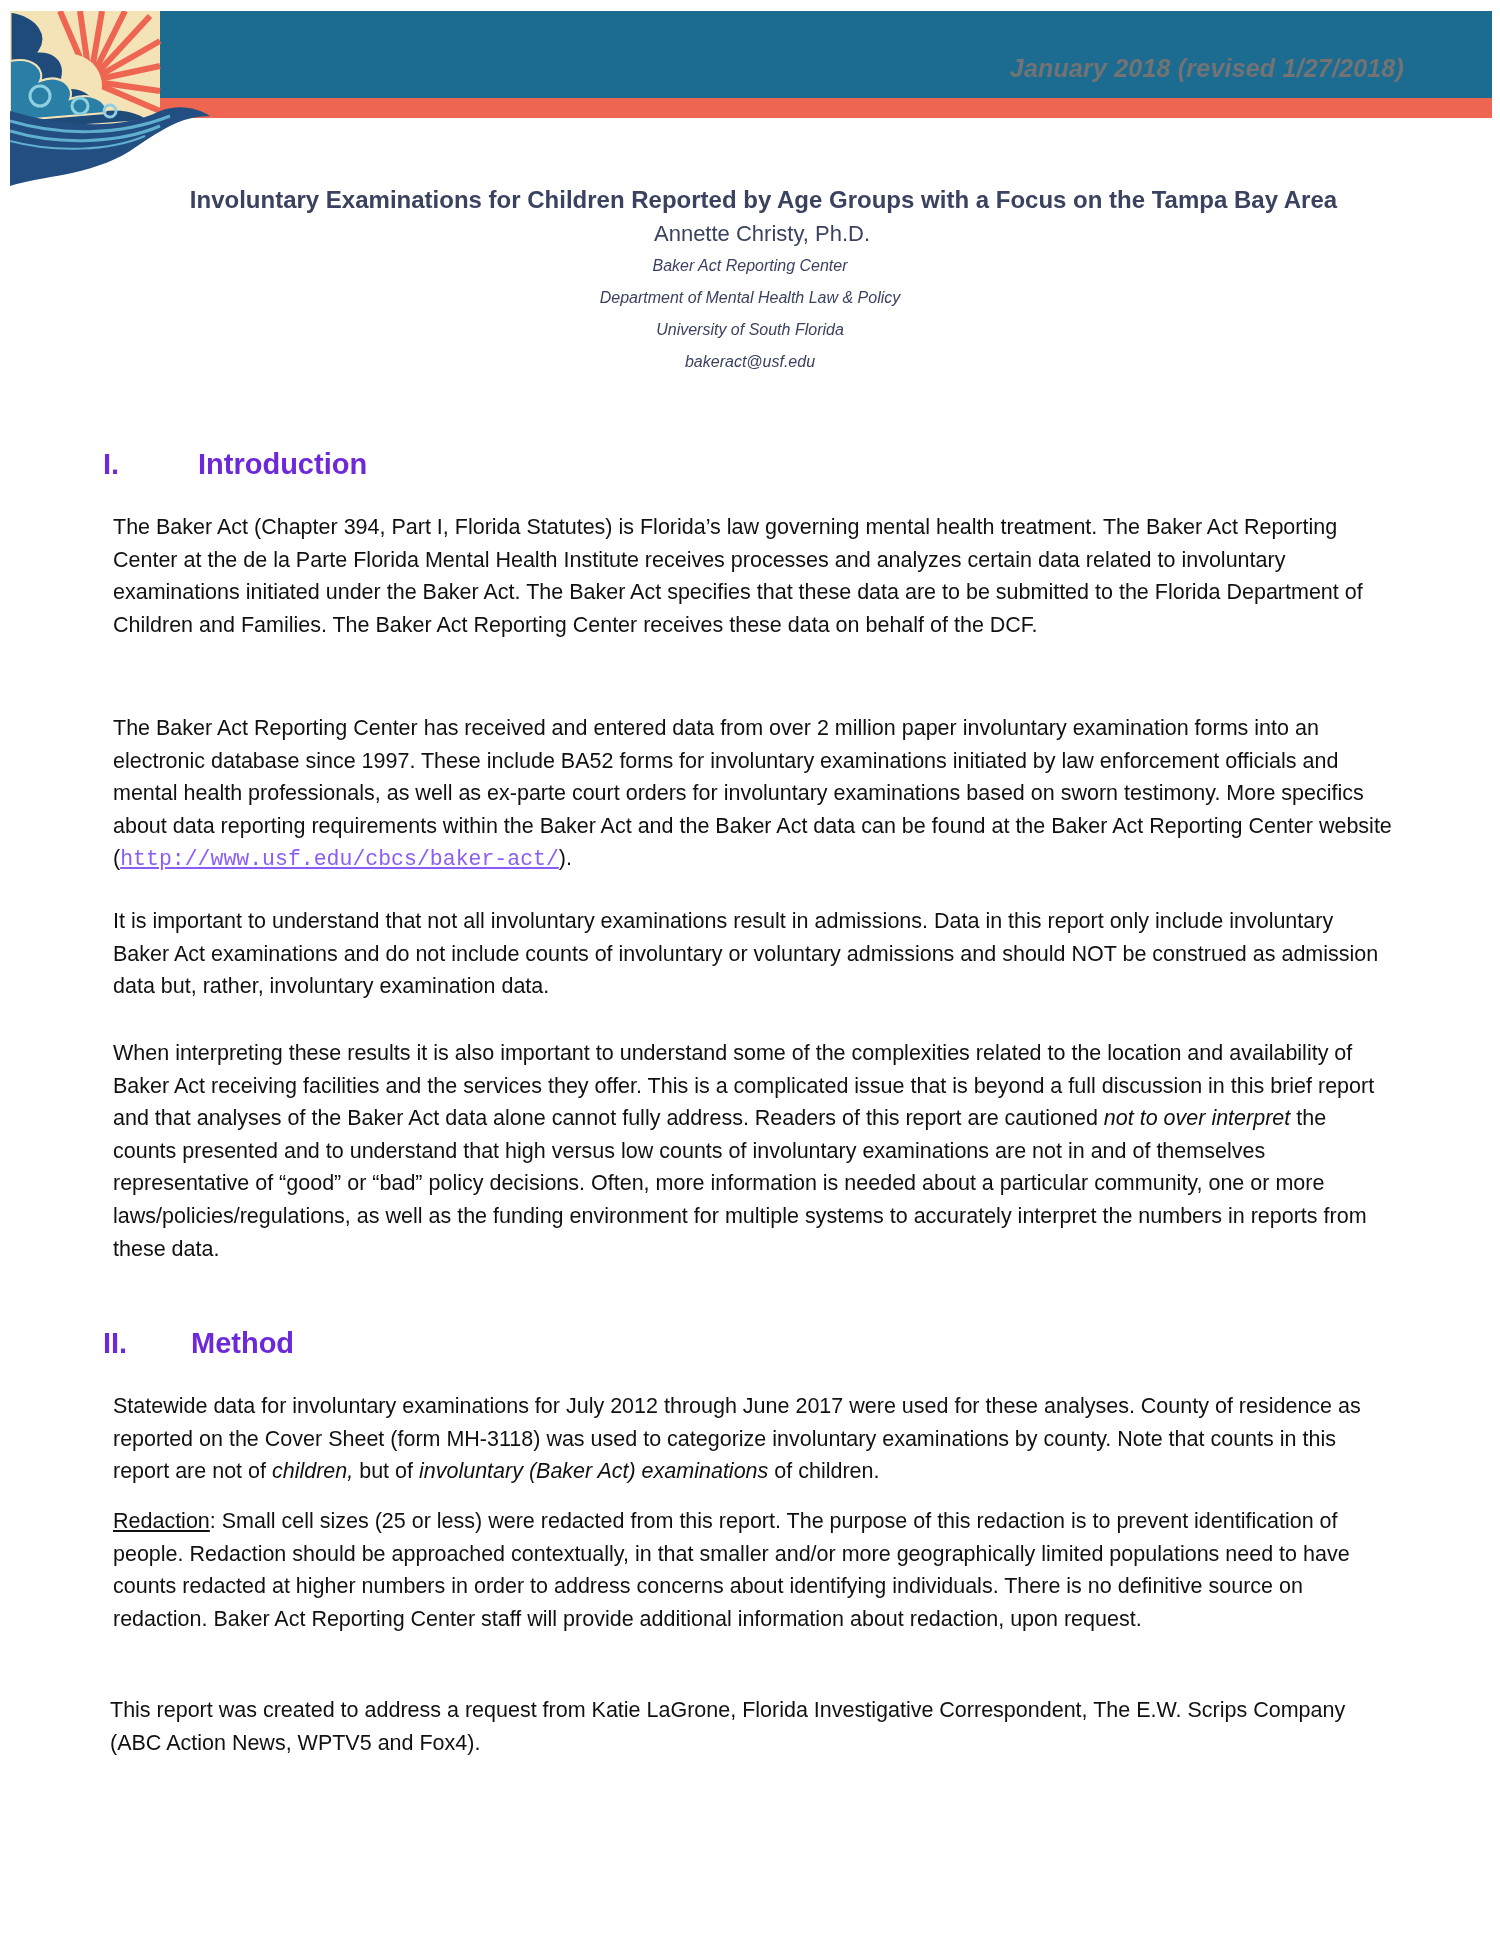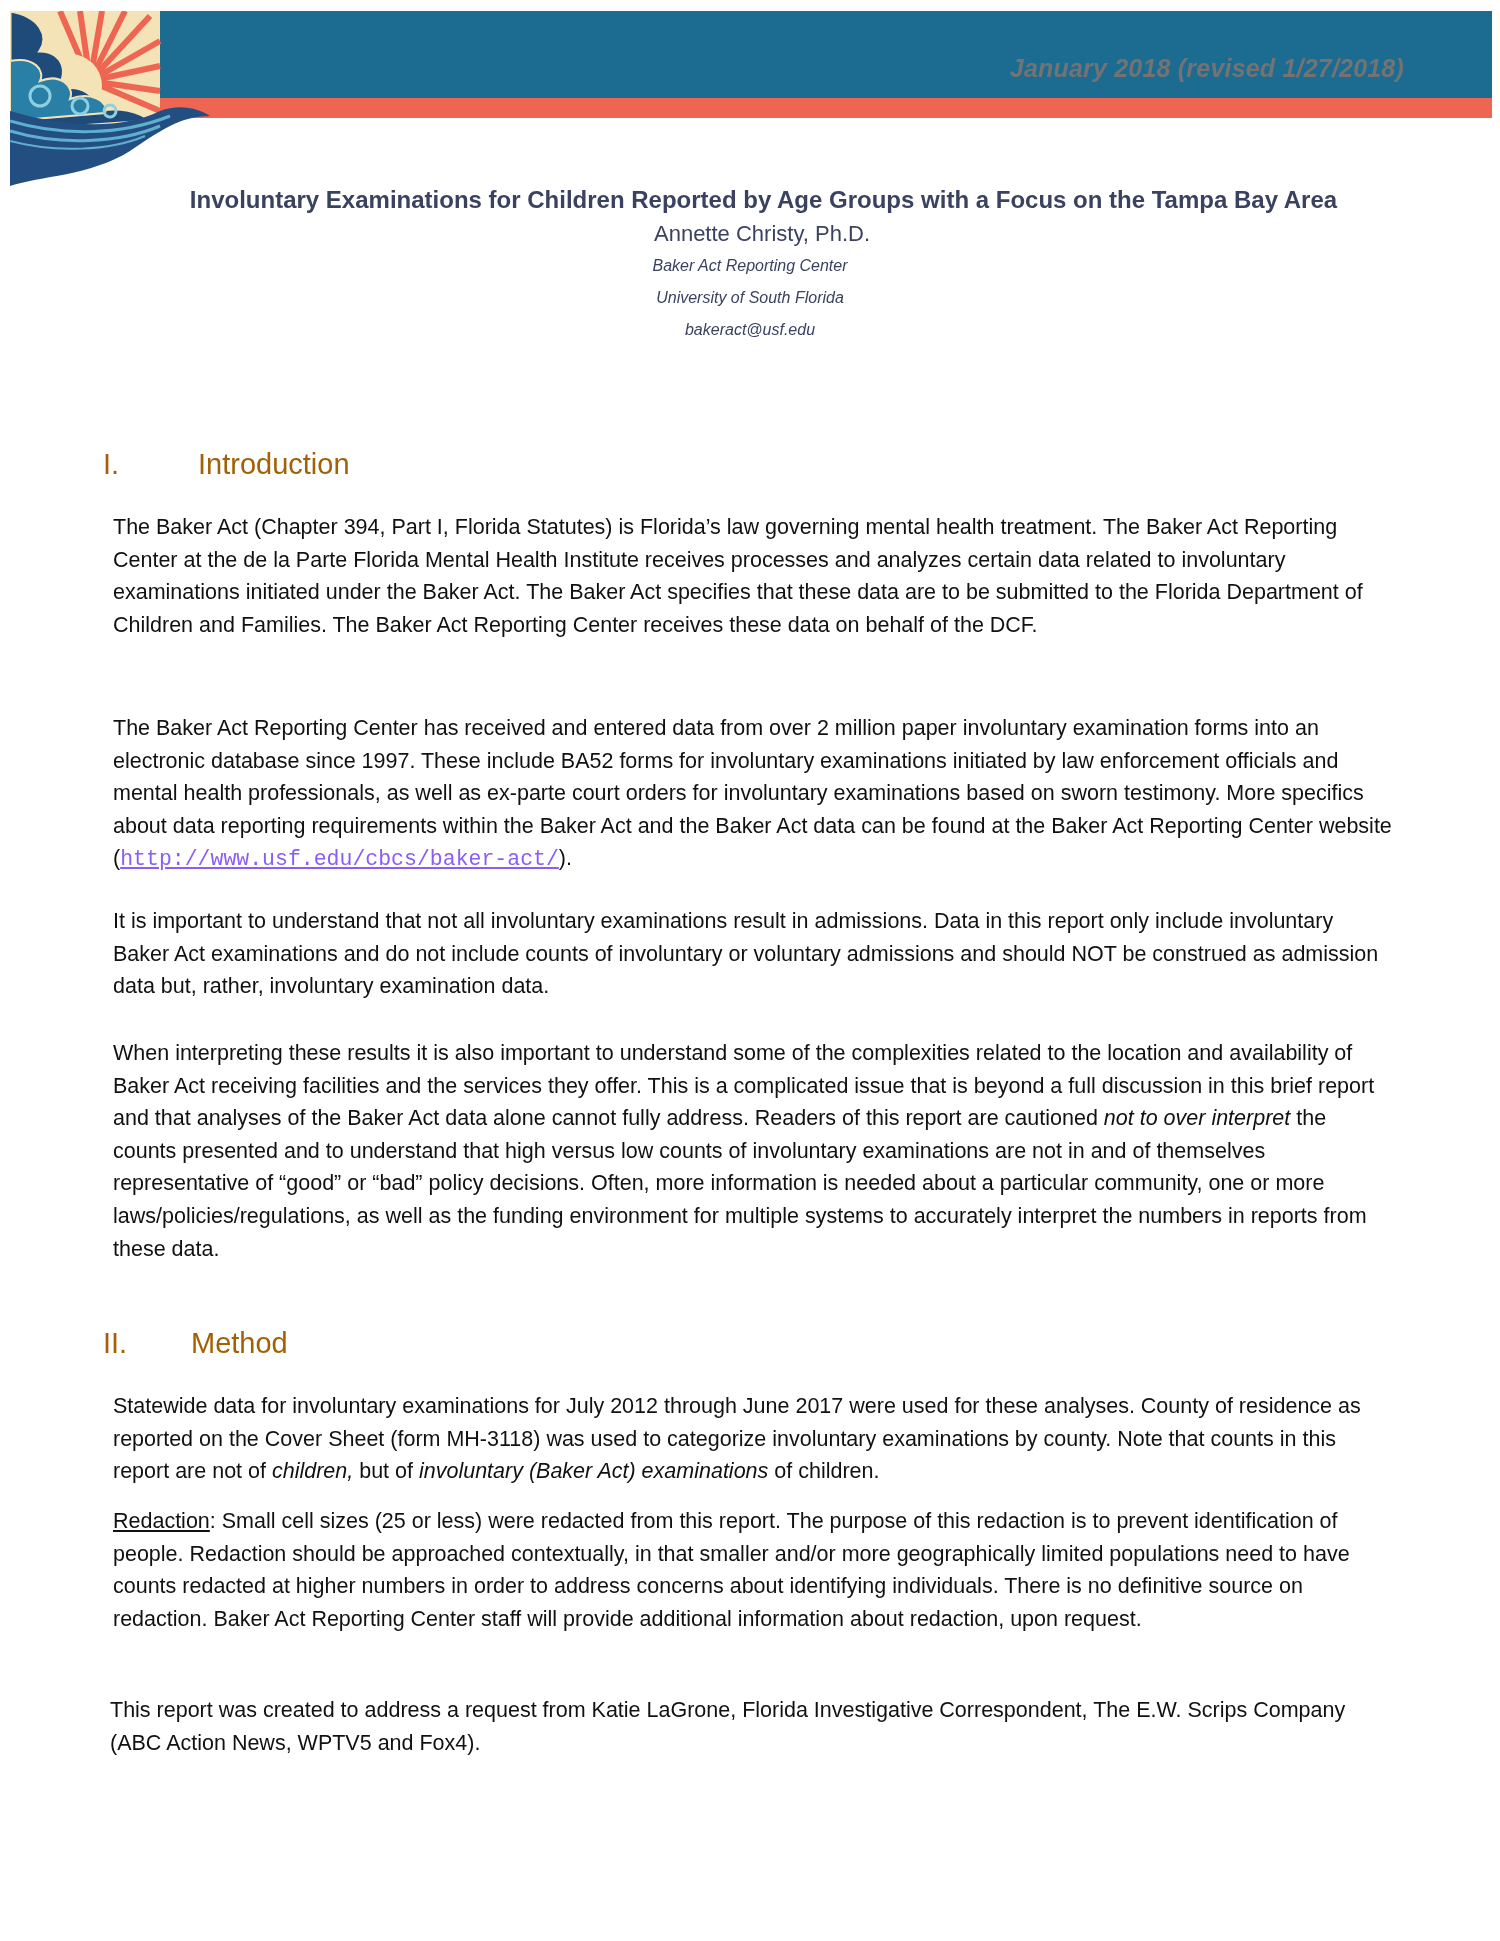--- a/index.html
+++ b/index.html
@@ -11,21 +11,21 @@
     .header-date { position: absolute; right: 96px; top: 54px; color: #737373; font-style: italic; font-weight: bold;
                    font-size: 25px; letter-spacing: 0.2px; }
     .logo { position: absolute; left: 10px; top: 11px; width: 200px; height: 175px; }
 
     .title-block { position: absolute; left: 0; top: 182px; width: 1500px; text-align: center; color: #3a4260; }
     .doc-title { font-weight: bold; font-size: 24px; line-height: 36px; color: #3a4260; margin-left: 27px; }
     .author { font-size: 22px; line-height: 32px; margin-left: 24px; }
     .affil { font-style: italic; font-size: 16px; line-height: 32px; }
 
     .content { position: absolute; left: 103px; width: 1300px; font-size: 21.5px; line-height: 32.6px; color: #111; }
-    .section-heading { position: absolute; left: 103px; font-weight: normal; font-size: 29px; color: #a16207; }
+    .section-heading { position: absolute; left: 103px; font-weight: bold; font-size: 29px; color: #6d28d9; }
     .section-heading .num { display: inline-block; width: 95px; }
     .para { margin: 10px; }
     u { text-decoration: underline; }
     .link { text-decoration: underline; color: #8b5cf6; font-family: Liberation Mono, monospace; }
   </style>
 </head>
 <body>
 
 <div class="header-bar"></div>
 <div class="header-strip"></div>
@@ -53,20 +53,21 @@
   <path d="M0 100 C50 115 110 120 150 100 C170 92 190 98 200 105 C170 105 150 120 120 140 C80 165 30 165 0 175 Z" fill="#234e82"></path>
   <path d="M0 110 C50 125 110 125 160 105" fill="none" stroke="#5fb0cf" stroke-width="3"></path>
   <path d="M0 120 C50 135 110 132 150 115" fill="none" stroke="#5fb0cf" stroke-width="3"></path>
   <path d="M0 130 C45 142 100 140 135 125" fill="none" stroke="#5fb0cf" stroke-width="2"></path>
 </svg>
 
 <div class="title-block">
   <div class="doc-title">Involuntary Examinations for Children Reported by Age Groups with a Focus on the Tampa Bay Area</div>
   <div class="author">Annette Christy, Ph.D.</div>
   <div class="affil">Baker Act Reporting Center</div>
+  <div class="affil">Department of Mental Health Law &amp; Policy</div>
   <div class="affil">University of South Florida</div>
   <div class="affil">bakeract@usf.edu</div>
 </div>
 
 <div class="section-heading" style="top: 448px;">
   <span class="num">I.</span><span>Introduction</span>
 </div>
 
 <div class="content" style="top: 501px;">
   <p class="para">The Baker Act (Chapter 394, Part I, Florida Statutes) is Florida’s law governing mental health treatment. The Baker Act Reporting Center at the de la Parte Florida Mental Health Institute receives processes and analyzes certain data related to involuntary examinations initiated under the Baker Act.  The Baker Act specifies that these data are to be submitted to the Florida Department of Children and Families.  The Baker Act Reporting Center receives these data on behalf of the DCF.</p>

